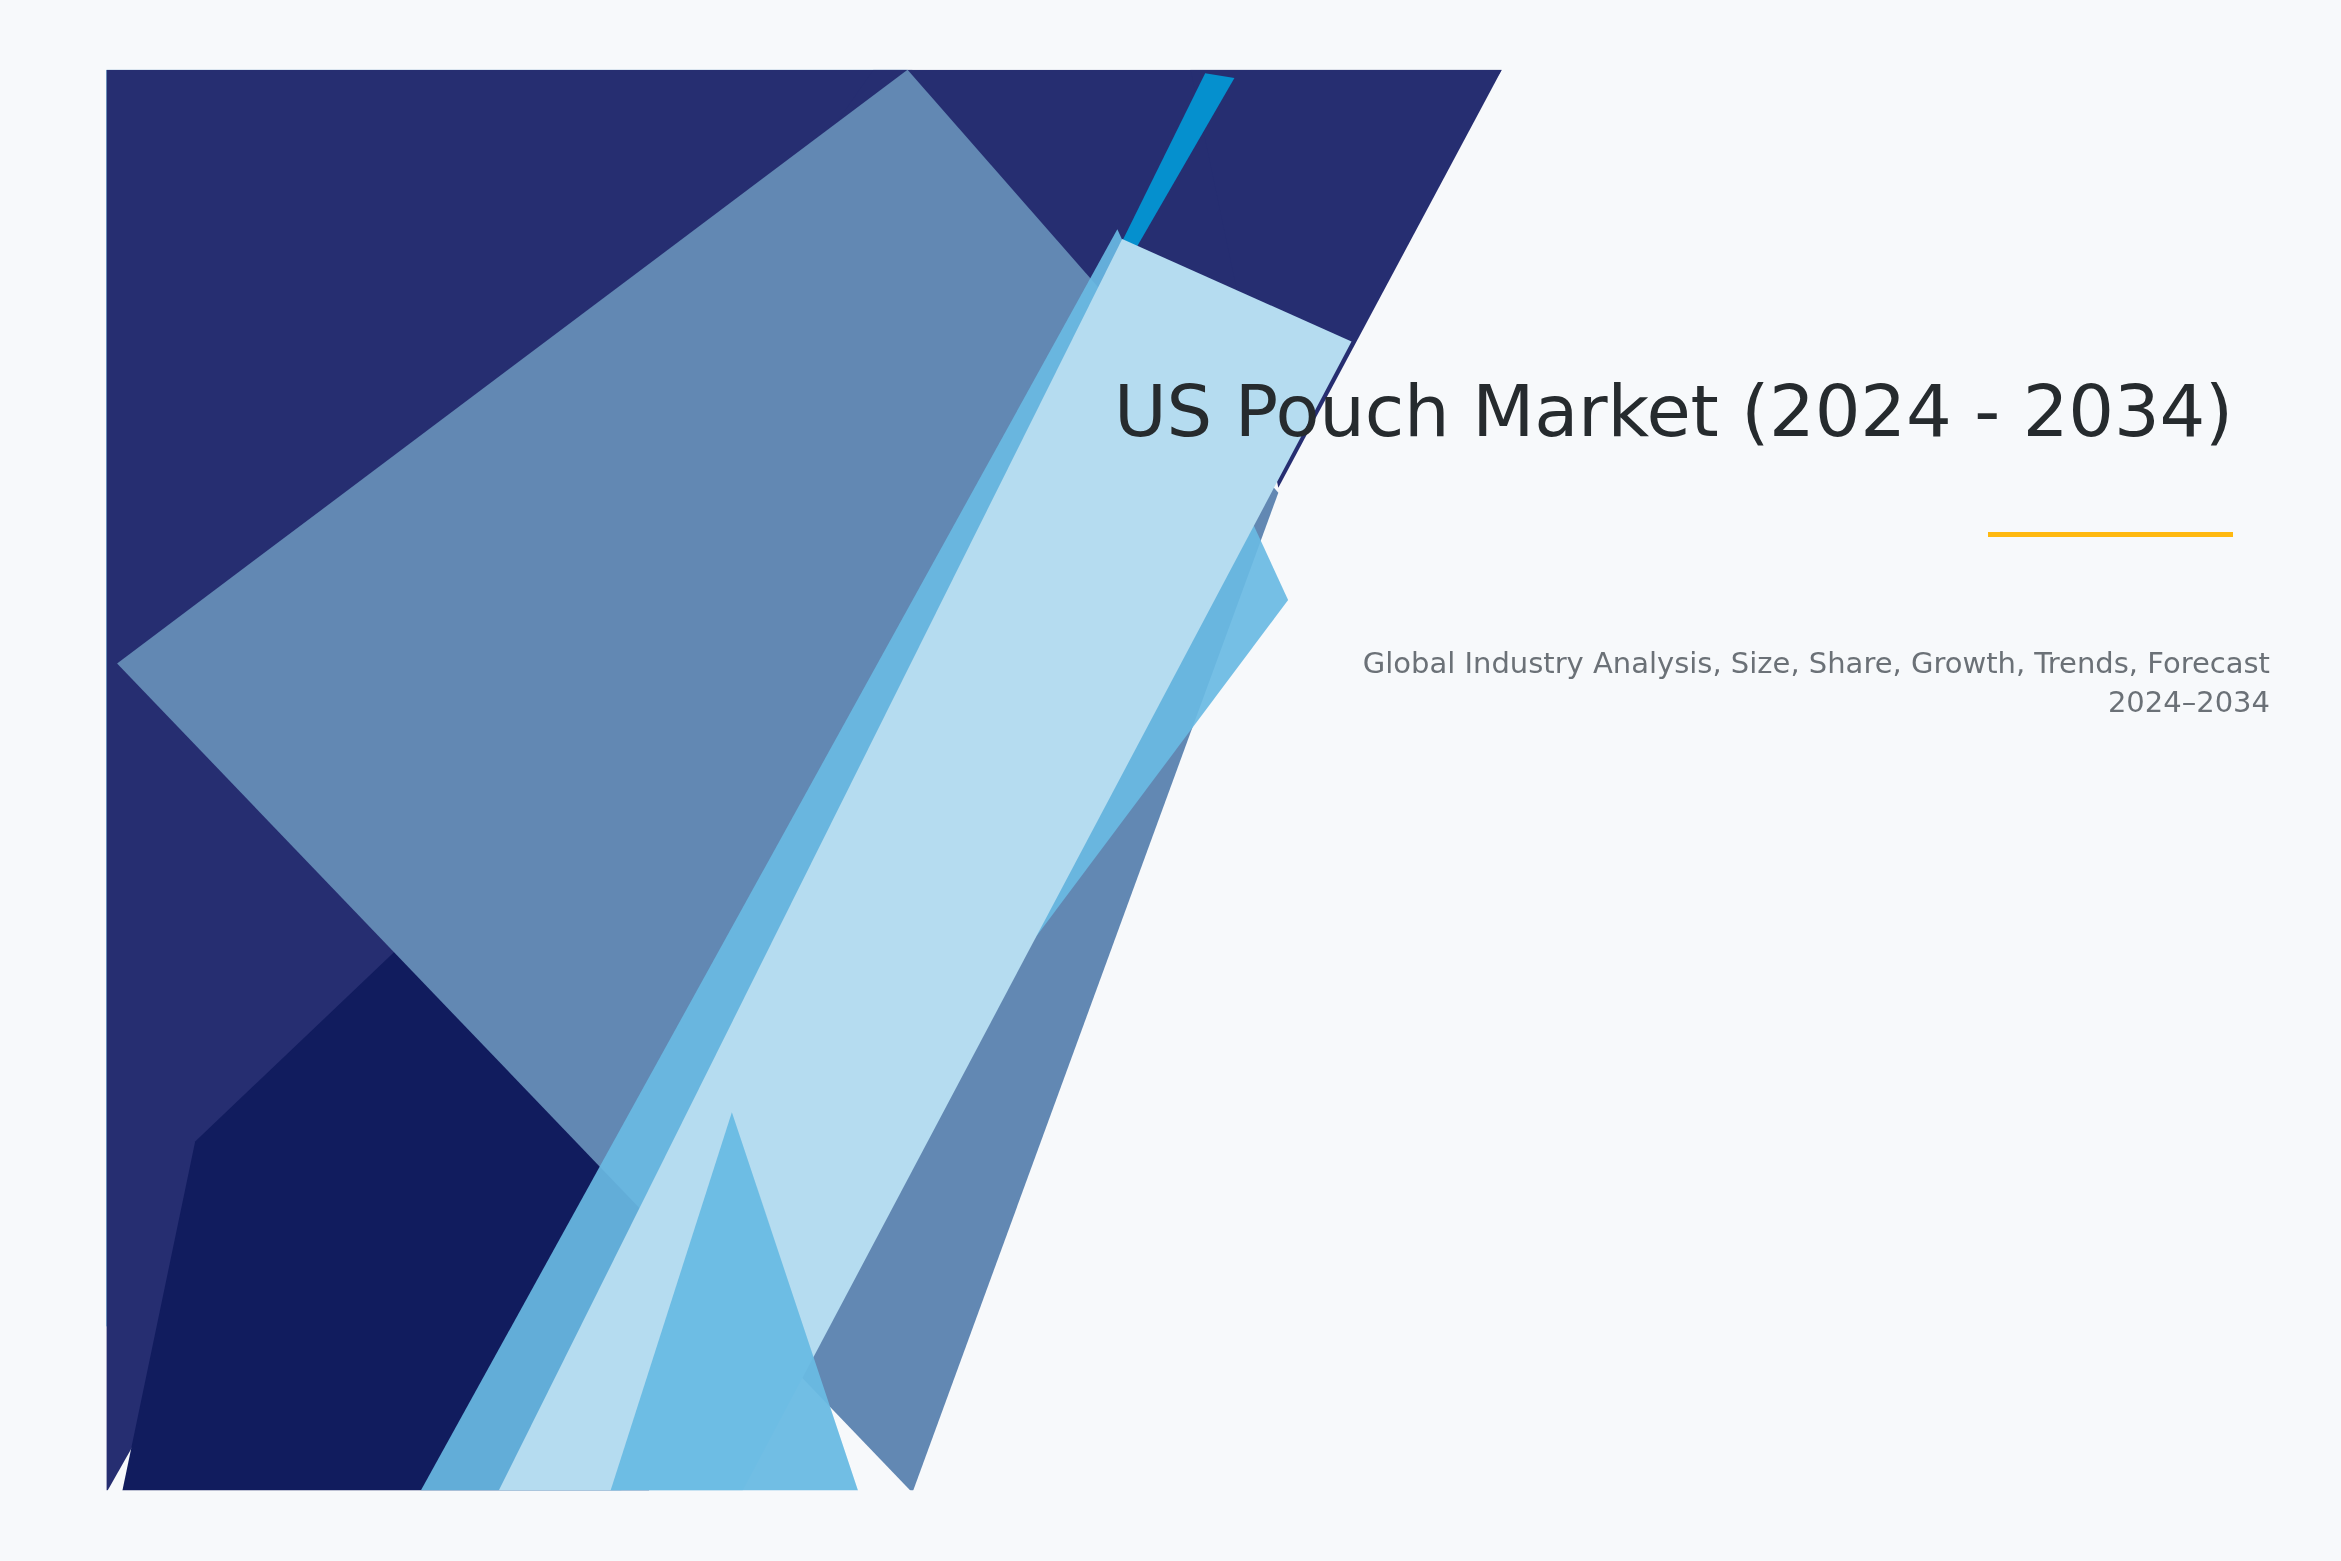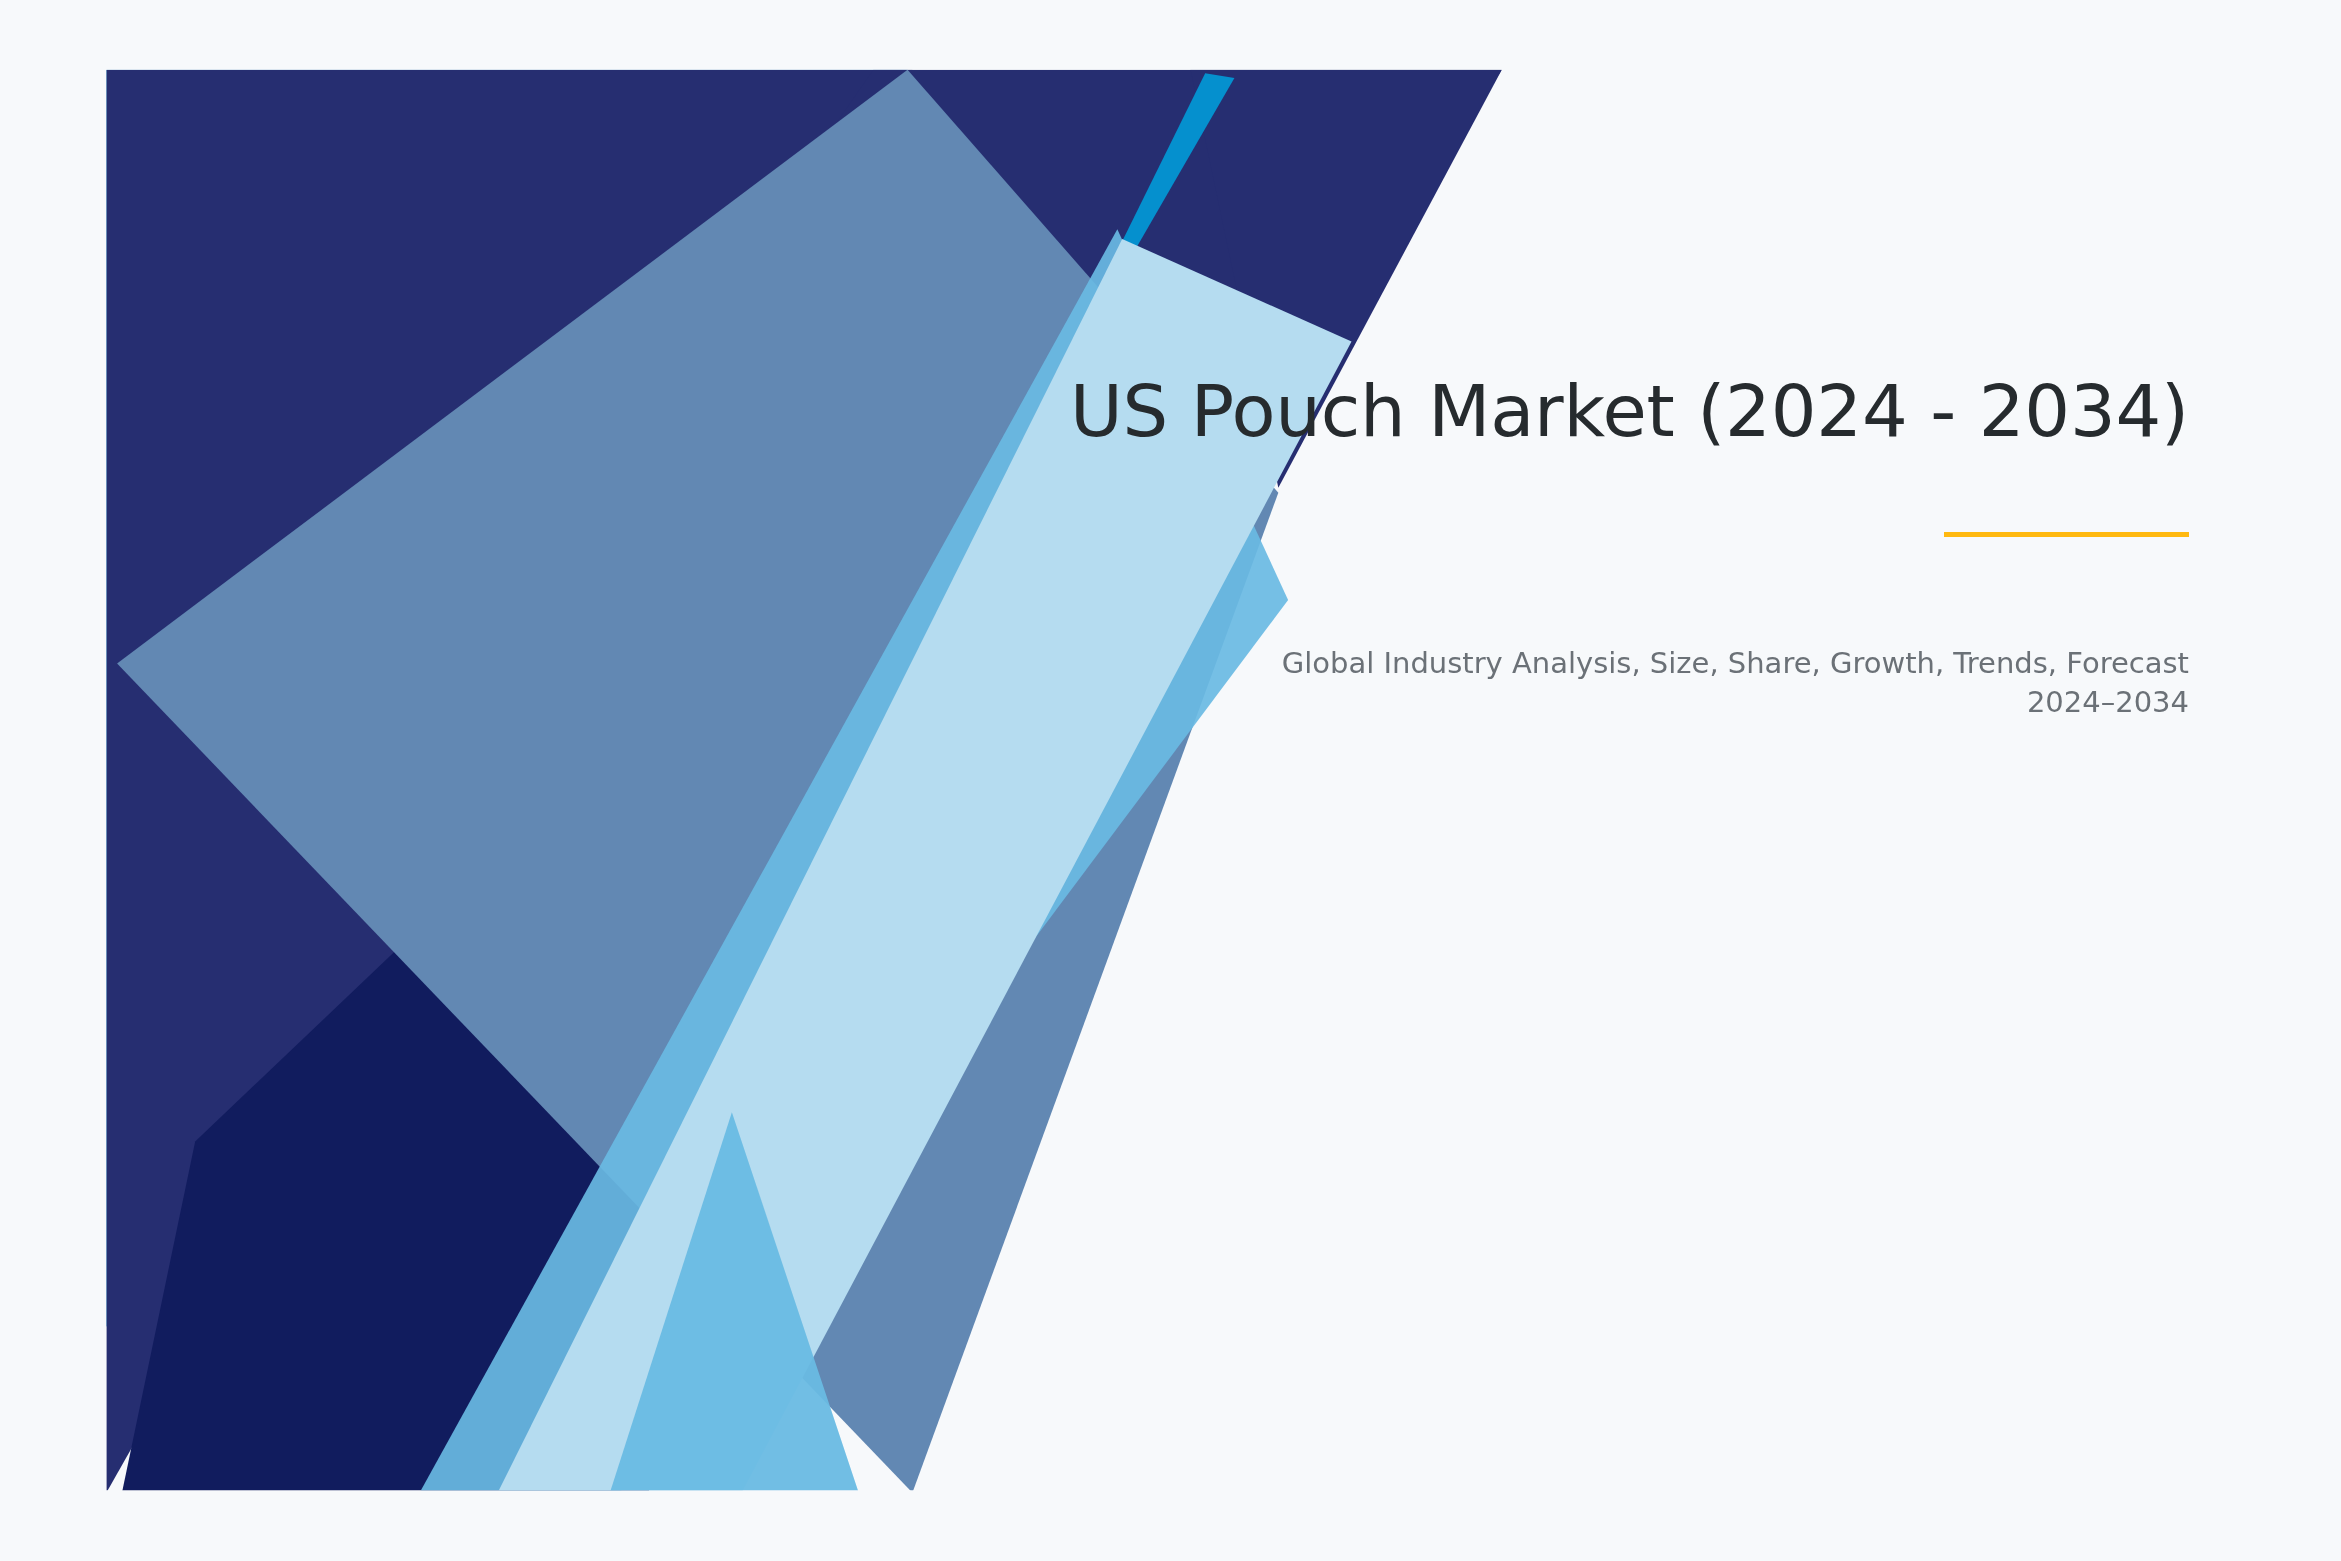--- a/index.html
+++ b/index.html
@@ -28,21 +28,21 @@
     left: 0;
     top: 0;
     width: 2342px;
     height: 1561px;
     pointer-events: none;
   }
 
   
   #title-block {
     position: absolute;
-    left: 1008px;
+    left: 1052px;
     top: 371px;
     width: 1181px;
     text-align: right;
   }
 
   #page-title {
     margin: 0;
     font-size: 72px;
     line-height: 1.12;
     font-weight: 400;
@@ -54,21 +54,21 @@
 
   #accent-rule {
     width: 245px;
     height: 5.4px;
     background: #ffb910;
     margin: 80px 0 0 auto;
   }
 
   #subtitle-block {
     position: absolute;
-    left: 1213px;
+    left: 1294px;
     top: 644px;
     width: 976px;
     text-align: right;
   }
 
   #page-subtitle {
     margin: 0;
     font-size: 29px;
     line-height: 1.34;
     font-weight: 400;

